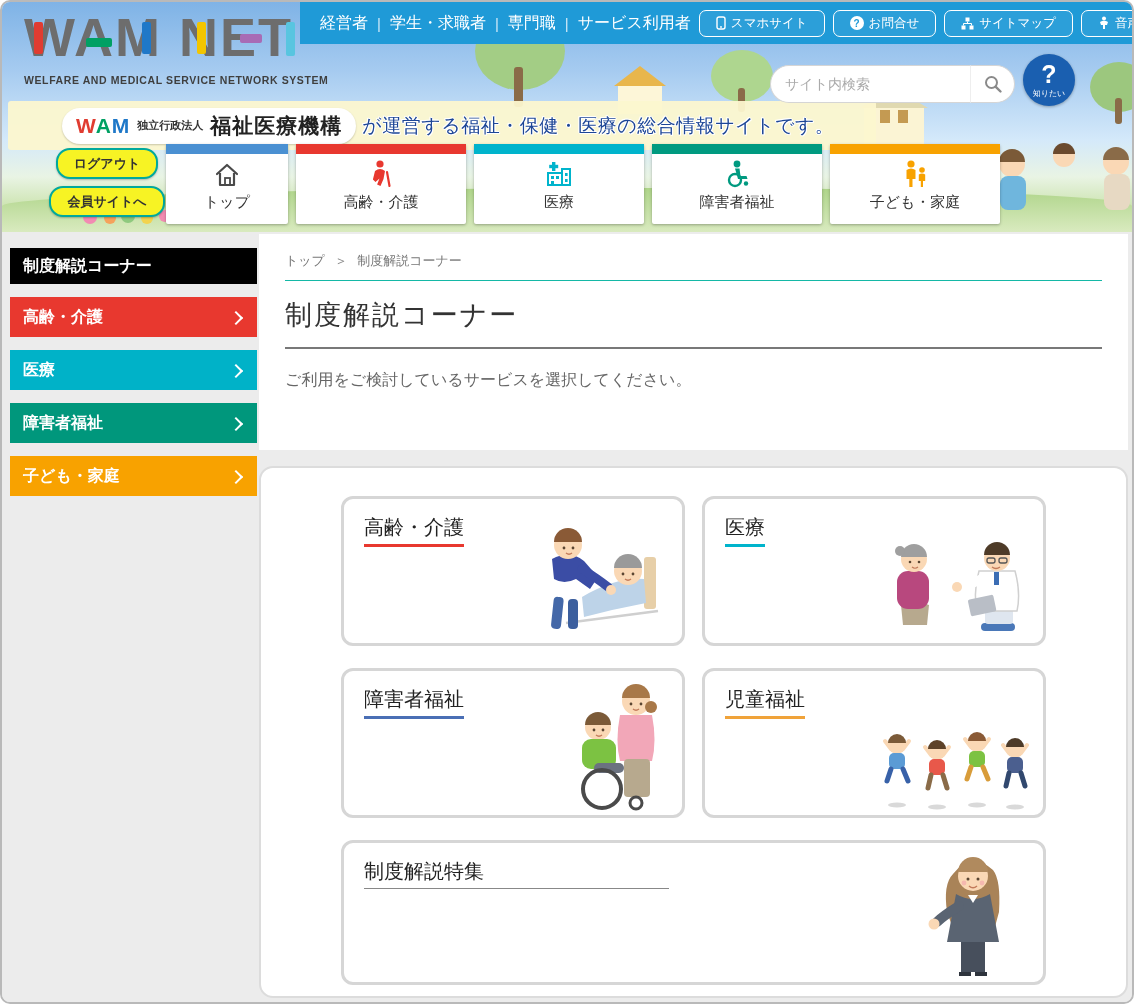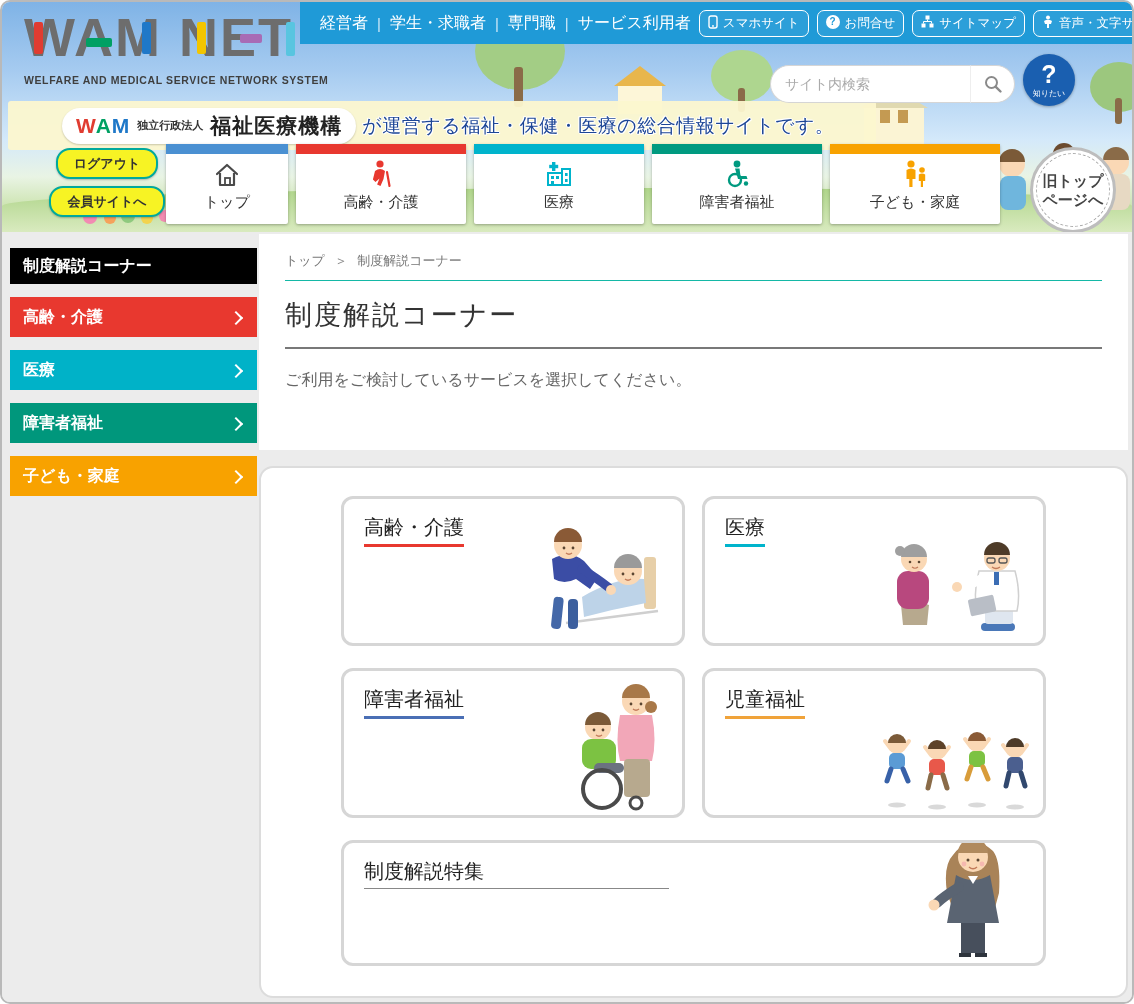--- a/index.html
+++ b/index.html
@@ -17,22 +17,22 @@
   .house .roof{width:0;height:0;border-left:26px solid transparent;border-right:26px solid transparent;border-bottom:20px solid #e8b64c;}
   .house .bodyh{width:44px;height:28px;background:#fdf6d8;margin:0 auto;}
   .sparkle{position:absolute;color:#ffffff;font-size:18px;z-index:1;}
   .flowers{position:absolute;z-index:1;}
   .badge-people{position:absolute;z-index:2;}
 
   .topbar{position:absolute;top:0;left:298px;right:0;height:42px;background:#1f9ad7;z-index:3;
     display:flex;align-items:center;padding:0 8px 0 20px;box-sizing:border-box;}
   .toplink{color:#fff;font-size:16px;cursor:pointer;white-space:nowrap;}
   .topsep{color:#cfe9f8;margin:0 9px;font-size:15px;}
-  .topbtn{display:inline-flex;gap:5px;border:1px solid #fff;border-radius:7px;
-    color:#fff;font-size:12.5px;padding:4px 8px;margin-left:8px;cursor:pointer;white-space:nowrap;background:rgba(255,255,255,0.06);}
+  .topbtn{display:inline-flex;align-items:center;gap:5px;border:1px solid #fff;border-radius:7px;
+    color:#fff;font-size:12.5px;padding:4px 16px;margin-left:8px;cursor:pointer;white-space:nowrap;background:rgba(255,255,255,0.06);}
   .topbtn:first-of-type{margin-left:14px;}
   .qcircle{width:14px;height:14px;border-radius:50%;background:#fff;color:#1f9ad7;font-weight:bold;
     font-size:10px;display:inline-flex;align-items:center;justify-content:center;}
 
   .logo{position:absolute;top:6px;left:22px;z-index:3;width:320px;}
   .logo-tag{font-size:10.5px;font-weight:bold;color:#3f3f3f;letter-spacing:0.6px;margin-top:2px;}
 
   .search-row{position:absolute;top:60px;left:768px;z-index:3;display:flex;align-items:center;}
   .search-input{width:200px;height:38px;border:1px solid #d5d5d5;border-right:none;border-radius:19px 0 0 19px;
     padding:0 14px;font-size:14px;color:#555;background:#fff;outline:none;box-sizing:border-box;}
@@ -98,21 +98,21 @@
   .panel{margin-top:16px;background:#fff;border:2px solid #dcdcdc;border-radius:14px;height:532px;
     box-sizing:border-box;padding-top:28px;}
   .cards{width:705px;margin:0 auto;display:grid;grid-template-columns:344px 344px;column-gap:17px;row-gap:22px;}
   .card{height:150px;background:#fff;border:3px solid #d6d6d6;border-radius:12px;box-sizing:border-box;
     position:relative;padding:15px 0 0 20px;overflow:hidden;cursor:pointer;}
   .card-title{display:inline-block;font-size:20px;color:#222;padding-bottom:3px;border-bottom:3px solid #000;}
   .u-red{border-color:#e8382f}.u-cyan{border-color:#00b4cc}.u-blue{border-color:#4a6fb5}
   .u-orange{border-color:#f0a33a}.u-gray{border-color:#888;border-bottom-width:1px;min-width:305px;}
   .card-sub{font-size:15px;color:#777;margin-top:8px;}
   .card-illust{position:absolute;right:8px;bottom:4px;}
-  .card-wide{grid-column:1 / span 2;height:126px;font-family:Liberation Serif, serif;}
+  .card-wide{grid-column:1 / span 2;height:145px;font-family:Liberation Serif, serif;}
 </style>
 </head>
 <body>
 
 <div class="page">
 
   <div class="header">
     <div class="grass"></div>
 
     <div class="tree" style="left:468px;top:10px;width:100px;height:95px;">
@@ -292,24 +292,20 @@
           <circle cx="9" cy="4" r="3.6" fill="#f8a200"></circle>
           <path d="M4.5 10 q4.5 -3 9 0 l0 9 h-3 v8 h-3.2 v-8 h-2.8 z" fill="#f8a200"></path>
           <circle cx="20" cy="10" r="2.8" fill="#f8a200"></circle>
           <path d="M16.8 14.5 q3.2 -2.2 6.4 0 l0 6.5 h-2.2 v6 h-2.2 v-6 h-2 z" fill="#f8a200"></path>
         </svg>
           </div>
         <div class="tab-label">子ども・家庭</div>
       </div>
     </div>
 
-    <div class="old-badge">
-      <span>旧トップ</span>
-      <span>ページへ</span>
-    </div>
   </div>
 
   <div class="main">
 
     <div class="sidebar">
       <div class="sb-header">制度解説コーナー</div>
       <div class="sb-item sb-red">
         <span>高齢・介護</span><span class="chev"></span>
       </div>
       <div class="sb-item sb-cyan">

